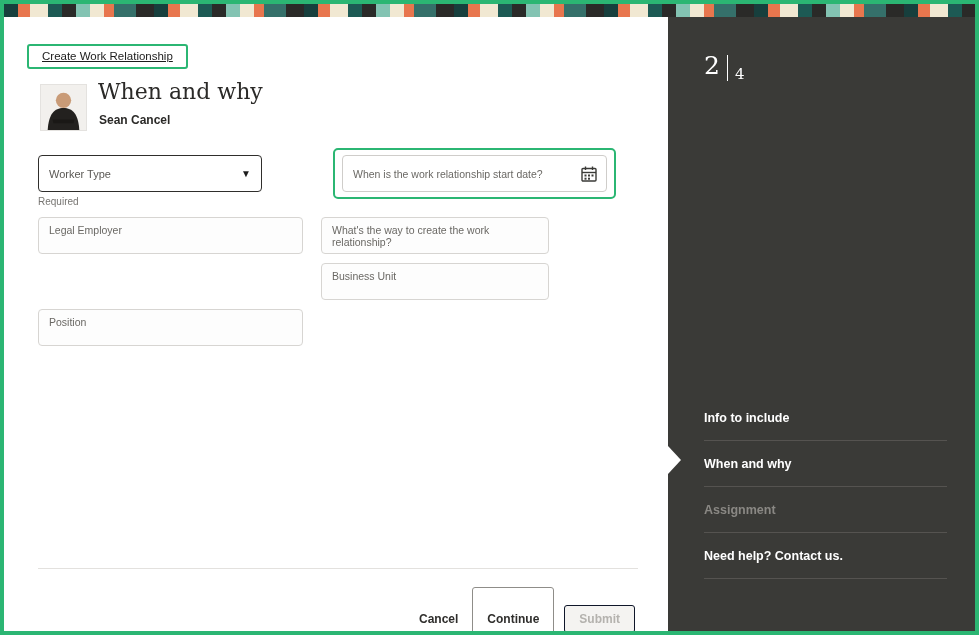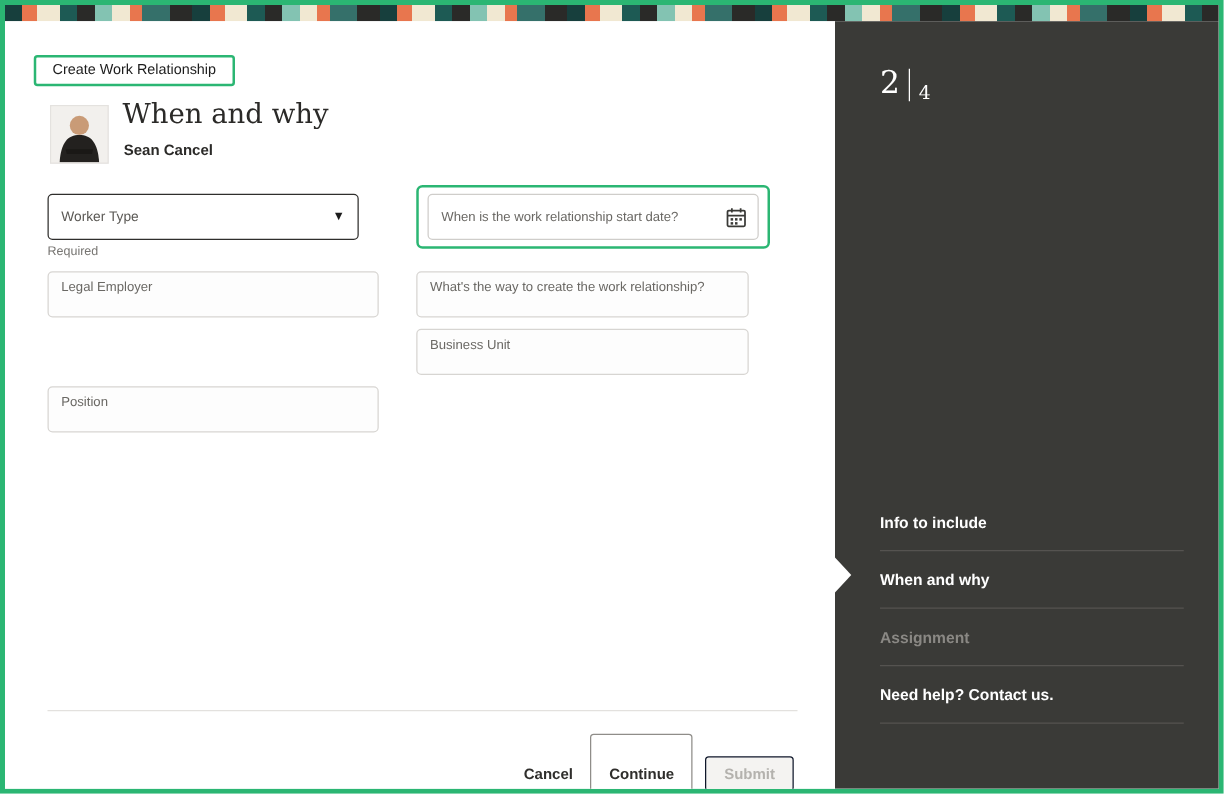--- a/index.html
+++ b/index.html
@@ -29,21 +29,21 @@
     background:#ffffff;
   }
 
   
   .create-btn {
     position:absolute; left:23px; top:27px;
     height:25px; padding:0 13px;
     border:2px solid #2bb673; border-radius:3px;
     background:#ffffff; color:#1c1c1c;
     font-size:11.5px; line-height:21px; font-weight:400;
-    cursor:pointer; white-space:nowrap;
+    cursor:pointer; white-space:nowrap;text-decoration:underline;
   }
 
   .avatar {
     position:absolute; left:36px; top:67px;
     width:47px; height:47px; background:#f1efec;
     border:1px solid #e4e2df; overflow:hidden;
   }
 
   .page-title {
     position:absolute; left:94px; top:62px;
@@ -57,25 +57,25 @@
 
   
   .field {
     position:absolute; height:37px;
     border:1px solid #d7d5d2; border-radius:4px;
     background:#fdfdfd; color:#6a6864;
     font-size:10.5px; padding:6px 10px;
     cursor:text;
   }
   .field.left  { left:34px;  width:265px; }
-  .field.right { left:317px; width:266px;margin-left:12px; }
+  .field.right { left:317px; width:228px; }
 
   .select-field {
     position:absolute; left:34px; top:138px;
-    width:249px; height:37px;
+    width:224px; height:37px;
     border:1.5px solid #2f2e2c; border-radius:4px;
     background:#ffffff; display:flex; align-items:center;
     padding:0 10px; cursor:pointer;
   }
   .select-label { flex:1; font-size:11px; color:#5b5955; }
   .caret { font-size:10px; color:#1c1c1c; }
 
   .required-note {
     position:absolute; left:34px; top:179px; width:265px;
     text-align:left; font-size:10px; color:#777572;

